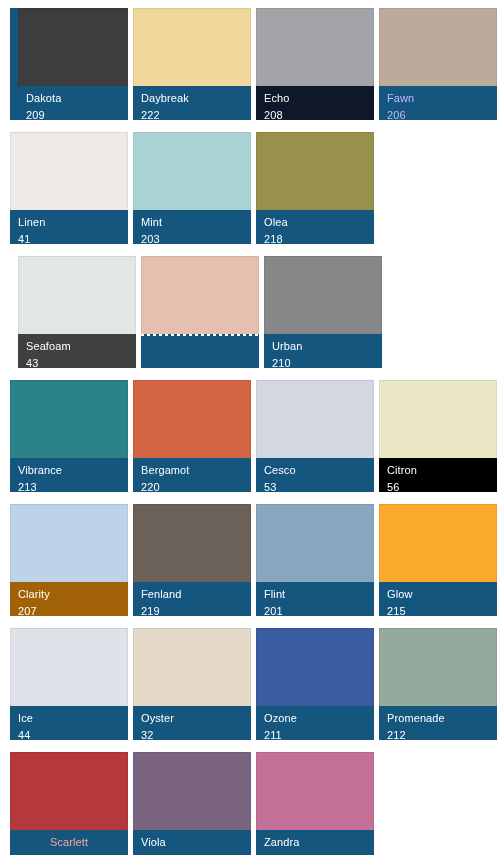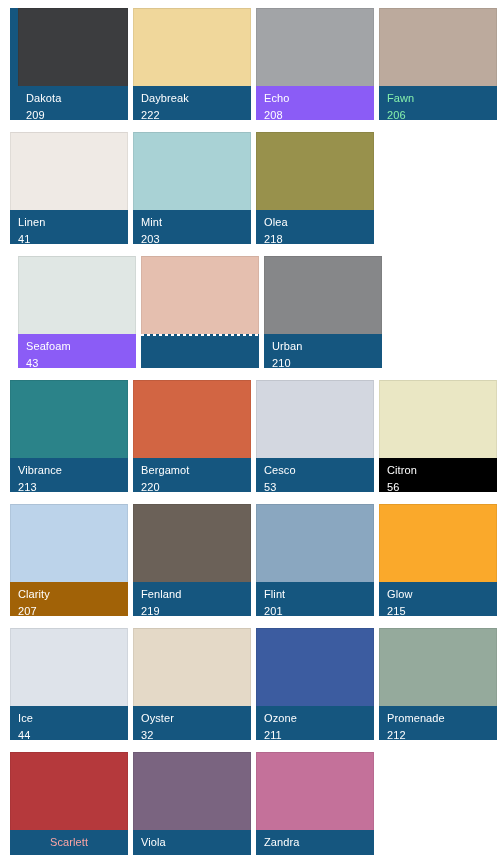--- a/index.html
+++ b/index.html
@@ -100,32 +100,32 @@
       </div>
     </div>
     <div class="swatch-card" style="background: rgb(21, 86, 127);">
       <div class="swatch-colour" style="background-color: rgb(240, 215, 155);"></div>
       <div class="swatch-divider" style="background-image: repeating-linear-gradient(to right, rgb(255, 255, 255) 0px, rgb(255, 255, 255) 3px, rgb(21, 86, 127) 3px, rgb(21, 86, 127) 6px);"></div>
       <div class="swatch-label" style="color: rgb(255, 255, 255);">
         <div class="swatch-name">Daybreak</div>
         <div class="swatch-code">222</div>
       </div>
     </div>
-    <div class="swatch-card" style="background: #8b5cf6;">
+    <div class="swatch-card" style="background: #0f172a;">
       <div class="swatch-colour" style="background-color: rgb(162, 164, 167);"></div>
       <div class="swatch-divider" style="background-image: repeating-linear-gradient(to right, rgb(255, 255, 255) 0px, rgb(255, 255, 255) 3px, rgb(21, 86, 127) 3px, rgb(21, 86, 127) 6px);"></div>
       <div class="swatch-label" style="color: rgb(255, 255, 255);">
         <div class="swatch-name">Echo</div>
         <div class="swatch-code">208</div>
       </div>
     </div>
     <div class="swatch-card" style="background: rgb(21, 86, 127);">
       <div class="swatch-colour" style="background-color: rgb(188, 170, 157);"></div>
       <div class="swatch-divider" style="background-image: repeating-linear-gradient(to right, rgb(255, 255, 255) 0px, rgb(255, 255, 255) 3px, rgb(21, 86, 127) 3px, rgb(21, 86, 127) 6px);"></div>
-      <div class="swatch-label" style="color: #86efac;">
+      <div class="swatch-label" style="color: #c4b5fd;">
         <div class="swatch-name">Fawn</div>
         <div class="swatch-code">206</div>
       </div>
     </div>
     <div class="swatch-card" style="background: rgb(21, 86, 127);">
       <div class="swatch-colour" style="background-color: rgb(239, 234, 229);"></div>
       <div class="swatch-divider" style="background-image: repeating-linear-gradient(to right, rgb(255, 255, 255) 0px, rgb(255, 255, 255) 3px, rgb(21, 86, 127) 3px, rgb(21, 86, 127) 6px);"></div>
       <div class="swatch-label" style="color: rgb(255, 255, 255);">
         <div class="swatch-name">Linen</div>
         <div class="swatch-code">41</div>
@@ -140,21 +140,21 @@
       </div>
     </div>
     <div class="swatch-card" style="background: rgb(21, 86, 127);">
       <div class="swatch-colour" style="background-color: rgb(152, 145, 76);"></div>
       <div class="swatch-divider" style="background-image: repeating-linear-gradient(to right, rgb(255, 255, 255) 0px, rgb(255, 255, 255) 3px, rgb(21, 86, 127) 3px, rgb(21, 86, 127) 6px);"></div>
       <div class="swatch-label" style="color: rgb(255, 255, 255);">
         <div class="swatch-name">Olea</div>
         <div class="swatch-code">218</div>
       </div>
     </div>
-    <div class="swatch-card" style="background: #8b5cf6; margin-left: 8px;">
+    <div class="swatch-card" style="background: #404040; margin-left: 8px;">
       <div class="swatch-colour" style="background-color: rgb(224, 231, 228);"></div>
       <div class="swatch-divider" style="background-image: repeating-linear-gradient(to right, rgb(255, 255, 255) 0px, rgb(255, 255, 255) 3px, rgb(21, 86, 127) 3px, rgb(21, 86, 127) 6px);"></div>
       <div class="swatch-label" style="color: rgb(255, 255, 255);">
         <div class="swatch-name">Seafoam</div>
         <div class="swatch-code">43</div>
       </div>
     </div>
     <div class="swatch-card" style="background: rgb(21, 86, 127);">
       <div class="swatch-colour" style="background-color: rgb(229, 191, 175);"></div>
       <div class="swatch-divider" style="background-image: repeating-linear-gradient(to right, rgb(255, 255, 255) 0px, rgb(255, 255, 255) 3px, rgb(21, 86, 127) 3px, rgb(21, 86, 127) 6px);"></div>

